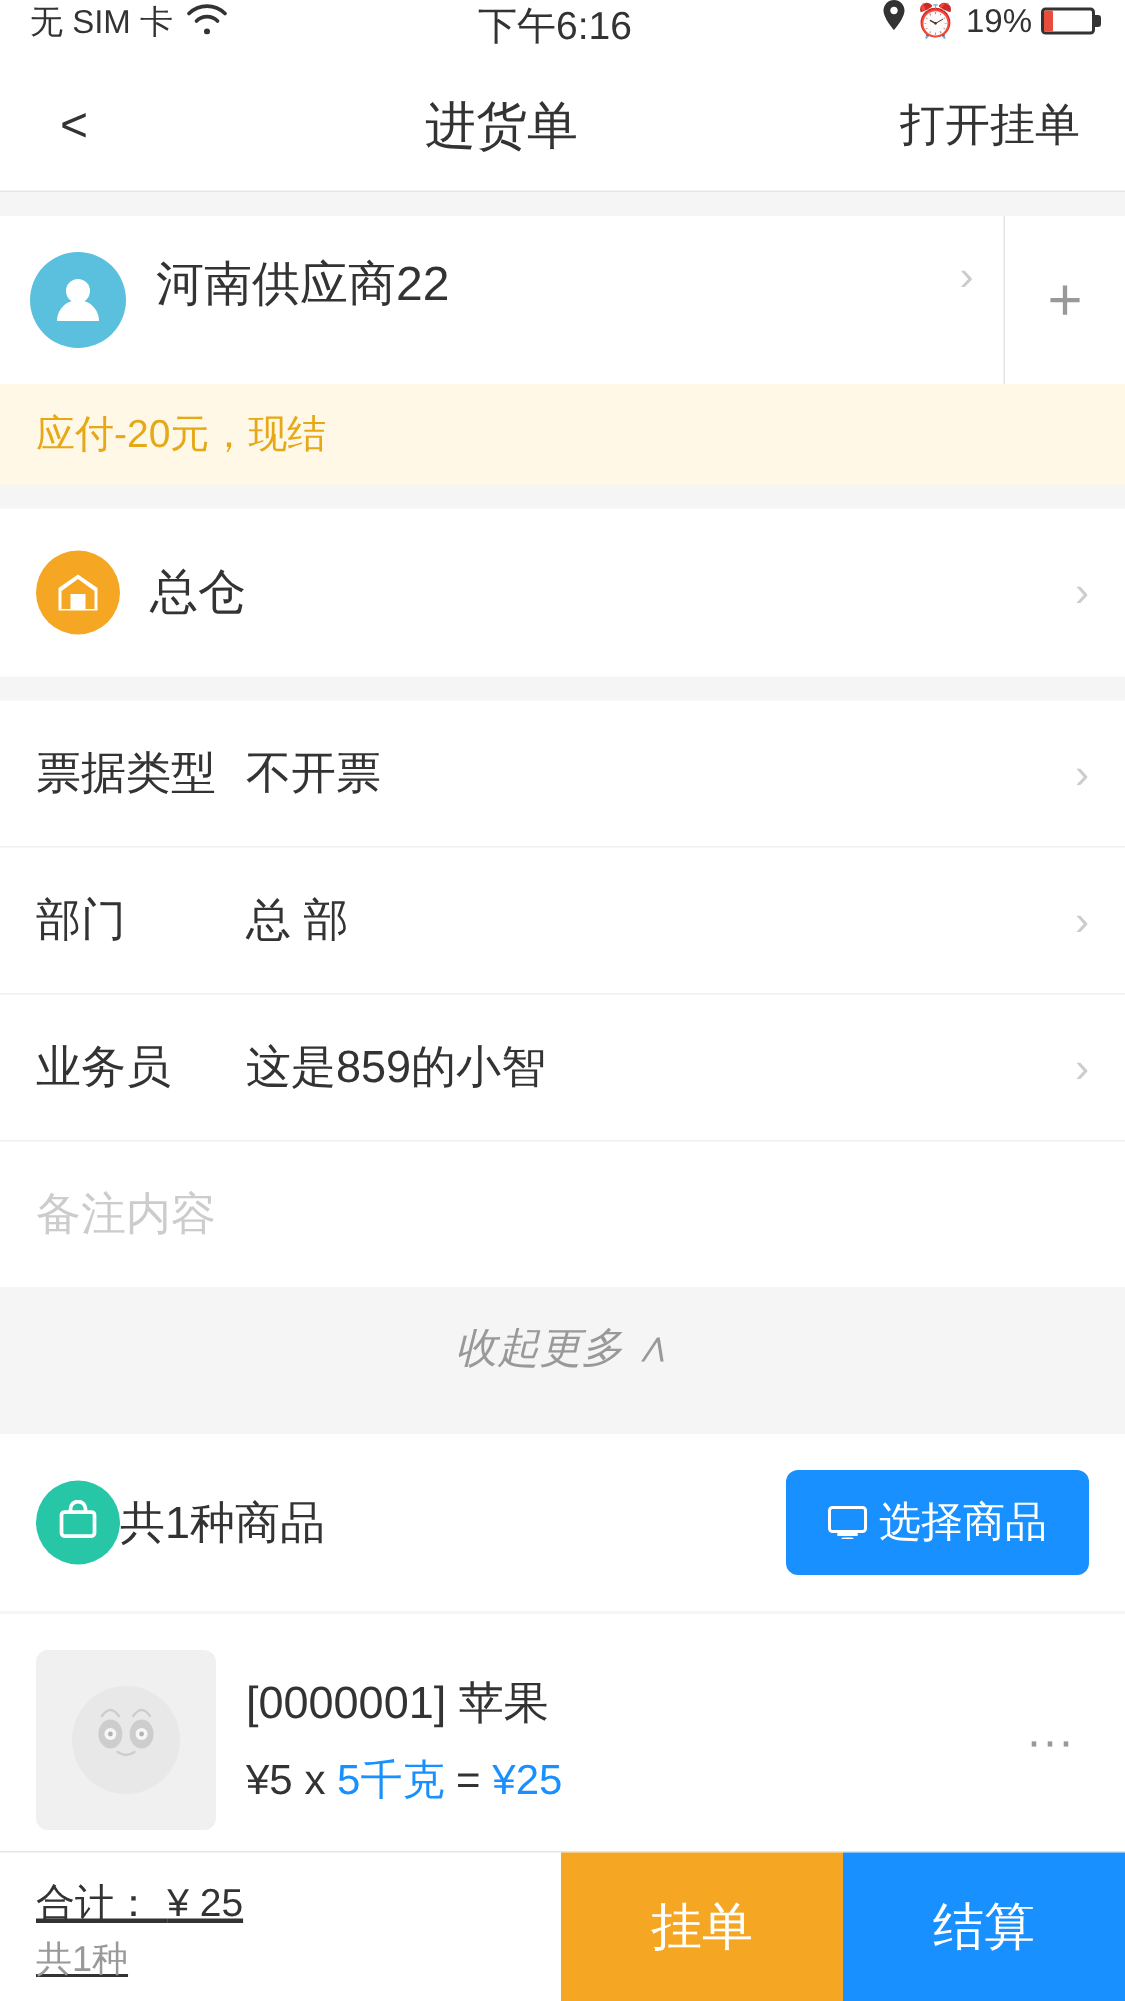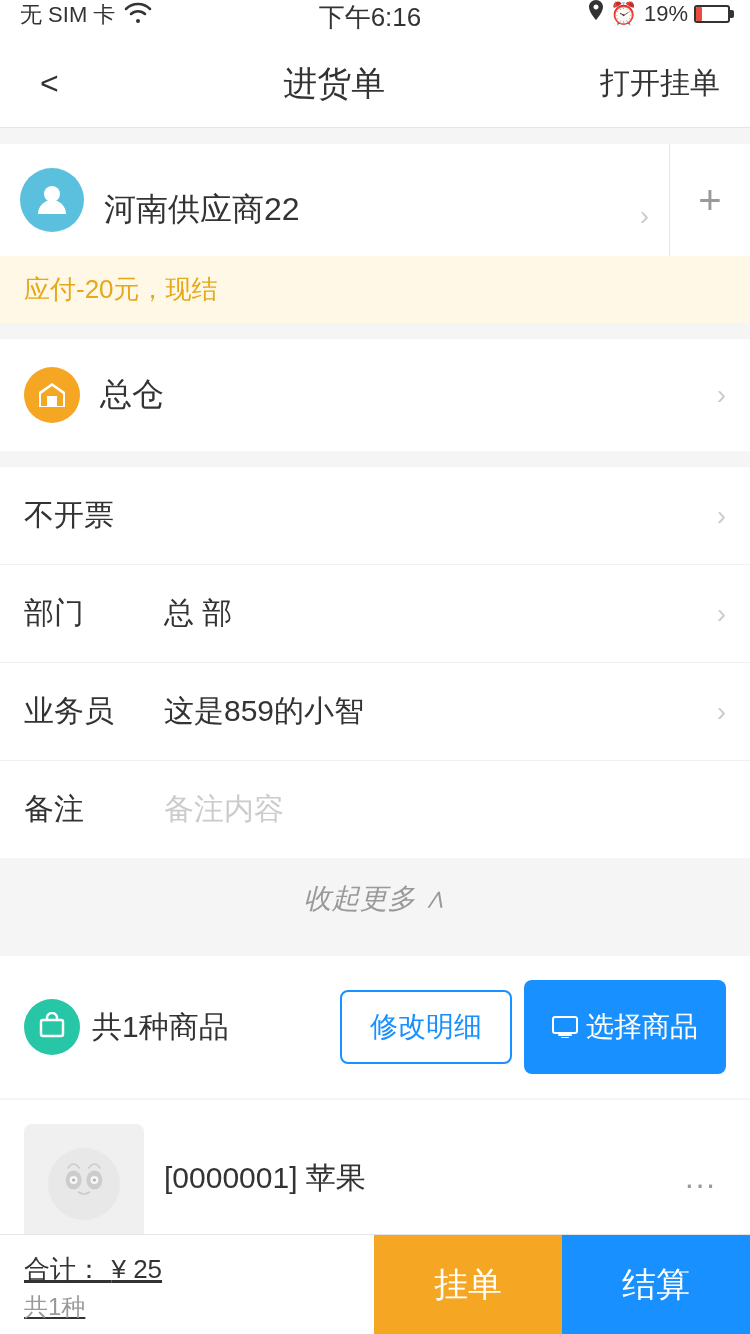--- a/index.html
+++ b/index.html
@@ -51,21 +51,21 @@
     
     .supplier-section {
       background: #fff;
       margin-top: 16px;
       display: flex;
       align-items: stretch;
     }
     .supplier-main {
       flex: 1;
       display: flex;
-      align-items: flex-end;
+      align-items: flex-start;
       padding: 24px 20px;
       border-right: 1px solid #e5e5e5;
     }
     .supplier-avatar {
       width: 64px; height: 64px; border-radius: 50%; background: #5bc0de;
       display: flex; align-items: center; justify-content: center;
       margin-right: 20px; flex-shrink: 0;
     }
     .supplier-avatar svg { width: 36px; height: 36px; fill: #fff; }
     .supplier-name { font-size: 32px; color: #333; flex: 1; }
@@ -129,41 +129,41 @@
       font-style: italic;
     }
 
     
     .product-header {
       background: #fff;
       margin-top: 16px;
       display: flex;
       align-items: center;
       padding: 24px 24px;
-      gap: 12px;
+      gap: 0;
     }
     .product-count-icon {
       width: 56px; height: 56px; border-radius: 50%; background: #26c6a6;
       display: flex; align-items: center; justify-content: center;
       flex-shrink: 0;
     }
     .product-count-icon svg { width: 30px; height: 30px; fill: #fff; }
     .product-count-text { flex: 1; font-size: 30px; color: #333; }
 
     .btn-outline {
       padding: 16px 28px;
       border: 2px solid #1890ff;
       color: #1890ff;
       background: #fff;
       border-radius: 8px;
       font-size: 28px;
       cursor: pointer;
     }
     .btn-primary {
-      padding: 28px 28px;
+      padding: 16px 28px;
       border: none;
       color: #fff;
       background: #1890ff;
       border-radius: 8px;
       font-size: 28px;
       cursor: pointer;
       display: flex; align-items: center; gap: 8px; text-align: center;
     }
 
     
@@ -286,50 +286,49 @@
       <path d="M15 3L2 12v15h26V12L15 3zm0 3l11 8v12H4V14l11-8z" fill="#fff"></path>
       <rect x="10" y="16" width="10" height="10" fill="#fff"></rect>
     </svg>
   </div>
   <span class="warehouse-name">总仓</span>
   <span class="chevron-right">›</span>
 </div>
 
 <div class="form-section">
   <div class="form-row">
+    <span class="form-label">票据类型</span>
     <span class="form-value">不开票</span>
     <span class="chevron-right">›</span>
   </div>
   <div class="form-row">
     <span class="form-label">部门</span>
     <span class="form-value">总 部</span>
     <span class="chevron-right">›</span>
   </div>
   <div class="form-row">
     <span class="form-label">业务员</span>
     <span class="form-value">这是859的小智</span>
     <span class="chevron-right">›</span>
   </div>
   <div class="form-row">
-    <span class="form-label">备注</span>
     <span class="form-placeholder">备注内容</span>
   </div>
 </div>
 
 <div class="collapse-bar">收起更多 ∧</div>
 
 <div class="product-header">
   <div class="product-count-icon">
     <svg viewBox="0 0 30 30">
       <rect x="4" y="8" width="22" height="16" rx="2" fill="none" stroke="#fff" stroke-width="2.5"></rect>
       <path d="M10 8V6a5 5 0 0 1 10 0v2" stroke="#fff" stroke-width="2.5" fill="none" stroke-linecap="round"></path>
     </svg>
   </div>
   <span class="product-count-text">共1种商品</span>
-  <button class="btn-outline">修改明细</button>
   <button class="btn-primary">
     <svg width="26" height="22" viewBox="0 0 26 22" fill="#fff">
       <rect x="1" y="1" width="24" height="16" rx="2" stroke="#fff" stroke-width="2" fill="none"></rect>
       <path d="M7 19h12M10 22h6" stroke="#fff" stroke-width="2" stroke-linecap="round"></path>
     </svg>
     <span>选择商品</span>
   </button>
 </div>
 
 <div class="product-item">
@@ -346,20 +345,27 @@
       <path d="M43 60 Q50 65 57 60" stroke="#999" stroke-width="2" fill="none" stroke-linecap="round"></path>
       <path d="M30 30 Q37 20 44 30" stroke="#999" stroke-width="2" fill="#ddd" stroke-linecap="round"></path>
       <path d="M56 30 Q63 20 70 30" stroke="#999" stroke-width="2" fill="#ddd" stroke-linecap="round"></path>
     </svg>
   </div>
   <div class="product-info">
     <div class="product-name">
       <span>[0000001]</span>
       <span>苹果</span>
     </div>
+    <div class="product-price">
+    <span>¥5</span>
+    <span> x </span>
+    <span class="price-blue">5千克</span>
+    <span> = </span>
+    <span class="price-blue">¥25</span>
+  </div>
   </div>
   <span class="product-more">···</span>
 </div>
 
 <div style="height: 100px;"></div>
 
 <div class="footer-total">
   <div class="total-info">
     <div class="total-amount">
       <span>合计：</span>

